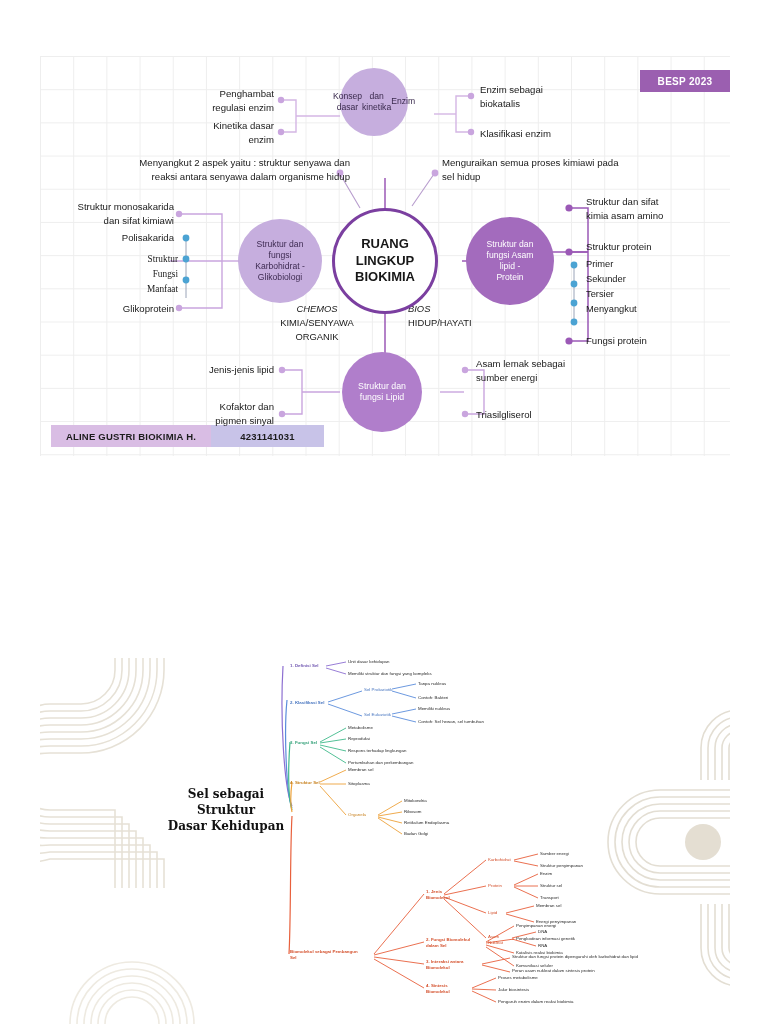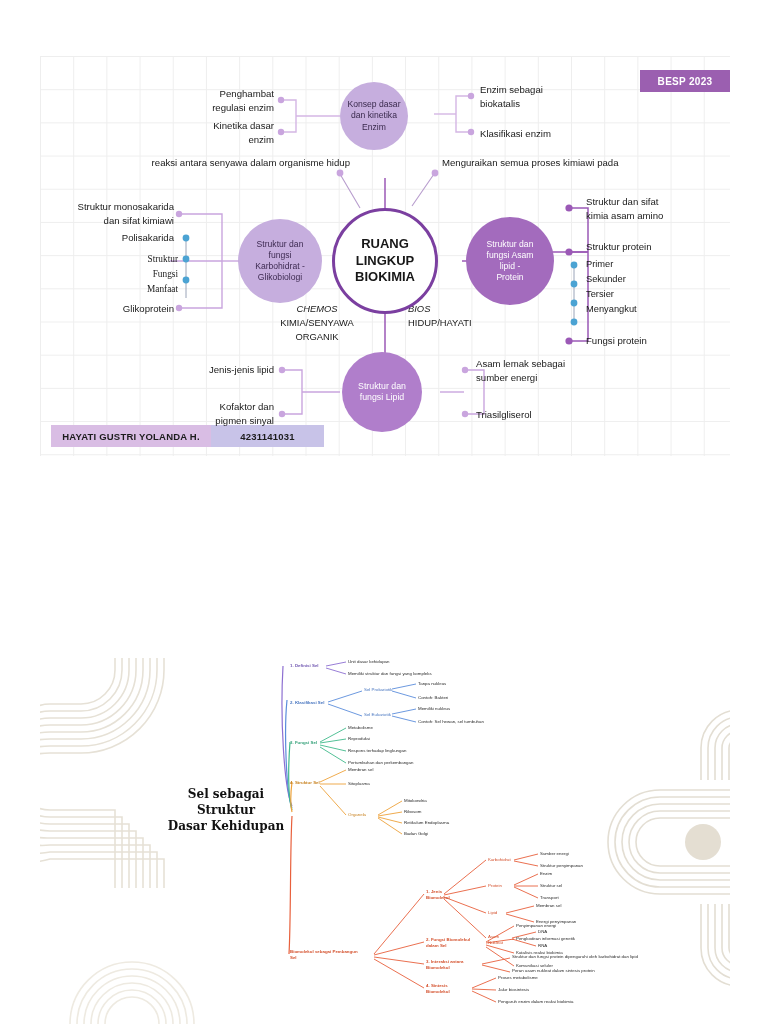--- a/index.html
+++ b/index.html
@@ -188,21 +188,21 @@
     </svg>
 
     <div class="badge">BESP 2023</div>
 
     <div class="core" style="left:292px; top:152px;">
       <span>RUANG</span>
       <span>LINGKUP</span>
       <span>BIOKIMIA</span>
     </div>
 
-    <div class="bub bub-light" style="left:300px; top:26px; width:68px; height:68px; font-size:8.6px; flex-direction:column;">
+    <div class="bub bub-light" style="left:300px; top:12px; width:68px; height:68px; font-size:8.6px; flex-direction:row;">
       <span>Konsep dasar</span>
       <span>dan kinetika</span>
       <span>Enzim</span>
     </div>
 
     <div class="bub bub-light" style="left:198px; top:163px; width:84px; height:84px; font-size:8.6px; flex-direction:column; color:#3e2b52;">
       <span>Struktur dan</span>
       <span>fungsi</span>
       <span>Karbohidrat -</span>
       <span>Glikobiologi</span>
@@ -229,24 +229,26 @@
       <div>enzim</div>
     </div>
 
     <div class="leaf l" style="left:440px; top:27px; width:140px;">
       <div>Enzim sebagai</div>
       <div>biokatalis</div>
     </div>
     <div class="leaf l" style="left:440px; top:71px; width:140px;">Klasifikasi enzim</div>
 
     <div class="leaf r" style="left:60px; top:100px; width:250px;">
+      <div>Menyangkut 2 aspek yaitu :  struktur senyawa dan</div>
       <div>reaksi antara senyawa dalam organisme hidup</div>
     </div>
     <div class="leaf l" style="left:402px; top:100px; width:230px;">
       <div>Menguraikan semua proses kimiawi pada</div>
+      <div>sel hidup</div>
     </div>
 
     <div class="leaf r" style="left:0px; top:144px; width:134px;">
       <div>Struktur monosakarida</div>
       <div>dan sifat kimiawi</div>
     </div>
     <div class="leaf r" style="left:0px; top:175px; width:134px;">Polisakarida</div>
     <div class="leaf r" style="left:0px; top:246px; width:134px;">Glikoprotein</div>
     <div class="sublist" style="left:40px; top:196px; width:98px; text-align:right;font-family:Liberation Serif, serif;">
       <div>Struktur</div>
@@ -282,21 +284,21 @@
       <div>Kofaktor dan</div>
       <div>pigmen sinyal</div>
     </div>
     <div class="leaf l" style="left:436px; top:301px; width:160px;">
       <div>Asam lemak sebagai</div>
       <div>sumber energi</div>
     </div>
     <div class="leaf l" style="left:436px; top:352px; width:160px;">Triasilgliserol</div>
 
     <div class="namebar">
-      <div class="nm">HAYATI GUSTRI YOLANDA H.</div>
+      <div class="nm">ALINE GUSTRI BIOKIMIA H.</div>
       <div class="id">4231141031</div>
     </div>
   </div>
 
   <div id="slide2">
 
     <svg class="deco" viewBox="0 0 690 366">
       <g fill="none" stroke="#e6e1d6" stroke-width="1.6">
         <path d="M75 -30 L75 12 A34 34 0 0 1 41 46 L10 46 A34 34 0 0 0 -24 80"></path>
         <path d="M82 -30 L82 12 A41 41 0 0 1 41 53 L10 53 A41 41 0 0 0 -31 94"></path>

